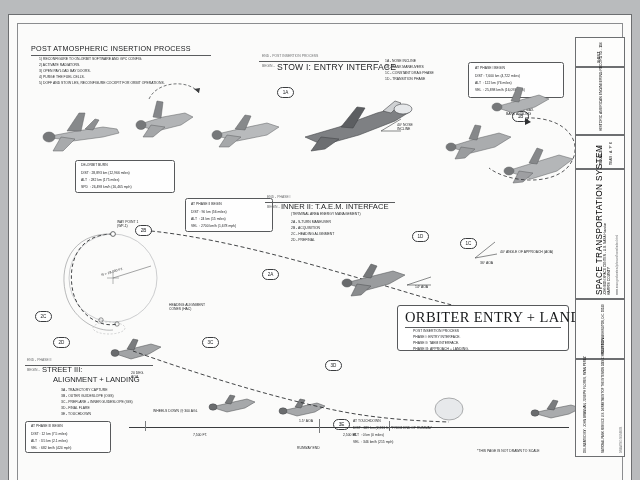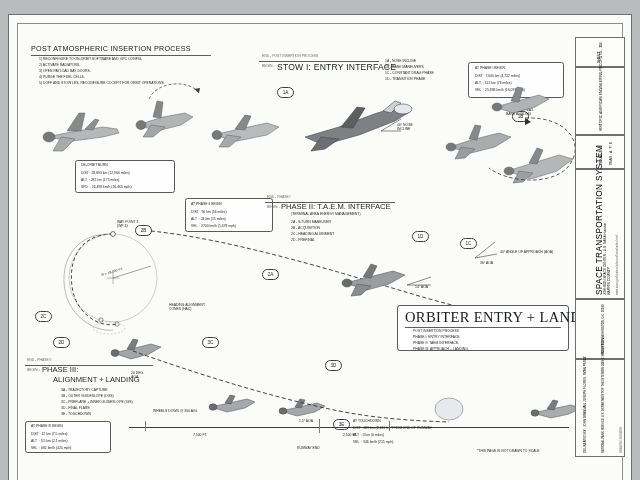--- a/index.html
+++ b/index.html
@@ -138,21 +138,21 @@
 
   <div class="box" style="left:176px;top:183px;width:88px;height:34px;"></div>
   <div class="txt t4" style="left:182px;top:187px;">AT PHASE II BEGIN</div>
   <div class="txt t4" style="left:182px;top:195px;">DIST : 90 km (56 miles)</div>
   <div class="txt t4" style="left:182px;top:202px;">ALT  : 24 km (15 miles)</div>
   <div class="txt t4" style="left:182px;top:209px;">VEL  : 2700 km/h (1,678 mph)</div>
 
   <div class="txt t4 light" style="left:258px;top:180px;">END - PHASE I</div>
   <div class="hdrline" style="left:256px;top:187px;width:130px;"></div>
   <div class="txt t4 light" style="left:258px;top:190px;">BEGIN -</div>
-  <div class="txt" style="left:272px;top:188px;font-size:7.6px;">PHASE II: T.A.E.M. INTERFACE</div>
+  <div class="txt" style="left:272px;top:188px;font-size:7.6px;">INNER II: T.A.E.M. INTERFACE</div>
   <div class="txt t4" style="left:282px;top:197px;">(TERMINAL AREA ENERGY MANAGEMENT)</div>
   <div class="txt t4" style="left:282px;top:205px;">2A - S-TURN MANEUVER</div>
   <div class="txt t4" style="left:282px;top:211px;">2B - ACQUISITION</div>
   <div class="txt t4" style="left:282px;top:217px;">2C - HEADING ALIGNMENT</div>
   <div class="txt t4" style="left:282px;top:223px;">2D - PREFINAL</div>
 
   <svg class="orb" style="left:42px;top:205px;" width="130" height="125">
     <circle cx="62" cy="58" r="44" fill="none" stroke="#b7b9bb" stroke-width="0.7"></circle>
     <path d="M62 14 C26 14 16 44 22 72 C28 96 50 108 66 104" fill="none" stroke="#2e3032" stroke-width="0.9" stroke-dasharray="3.5,2.5"></path>
     <path d="M62 14 C20 12 6 48 16 78 C24 100 46 112 62 110" fill="none" stroke="#8b8d8f" stroke-width="0.6"></path>
@@ -206,21 +206,21 @@
   <div class="txt title-main" style="left:396px;top:294px;">ORBITER ENTRY + LANDING</div>
   <div class="hdrline" style="left:396px;top:312px;width:156px;"></div>
   <div class="txt t4" style="left:404px;top:314px;">POST INSERTION PROCESS</div>
   <div class="txt t4" style="left:404px;top:320px;">PHASE I: ENTRY INTERFACE.</div>
   <div class="txt t4" style="left:404px;top:326px;">PHASE II: TAEM INTERFACE.</div>
   <div class="txt t4" style="left:404px;top:332px;">PHASE III: APPROACH + LANDING.</div>
 
   <div class="txt t4 light" style="left:18px;top:343px;">END - PHASE II</div>
   <div class="hdrline" style="left:16px;top:350px;width:128px;"></div>
   <div class="txt t4 light" style="left:18px;top:353px;">BEGIN -</div>
-  <div class="txt" style="left:33px;top:351px;font-size:7.6px;">PHASE III:</div>
+  <div class="txt" style="left:33px;top:351px;font-size:7.6px;">STREET III:</div>
   <div class="txt" style="left:44px;top:361px;font-size:7.6px;">ALIGNMENT + LANDING</div>
   <div class="txt t4" style="left:52px;top:373px;">3A - TRAJECTORY CAPTURE</div>
   <div class="txt t4" style="left:52px;top:379px;">3B - OUTER GUIDESLOPE (OGS)</div>
   <div class="txt t4" style="left:52px;top:385px;">3C - PREFLARE + INNER GUIDESLOPE (IGS)</div>
   <div class="txt t4" style="left:52px;top:391px;">3D - FINAL FLARE</div>
   <div class="txt t4" style="left:52px;top:397px;">3E - TOUCHDOWN</div>
 
   <div class="box" style="left:16px;top:406px;width:86px;height:32px;"></div>
   <div class="txt t4" style="left:22px;top:409px;">AT PHASE III BEGIN</div>
   <div class="txt t4" style="left:22px;top:417px;">DIST : 12 km (7.5 miles)</div>

